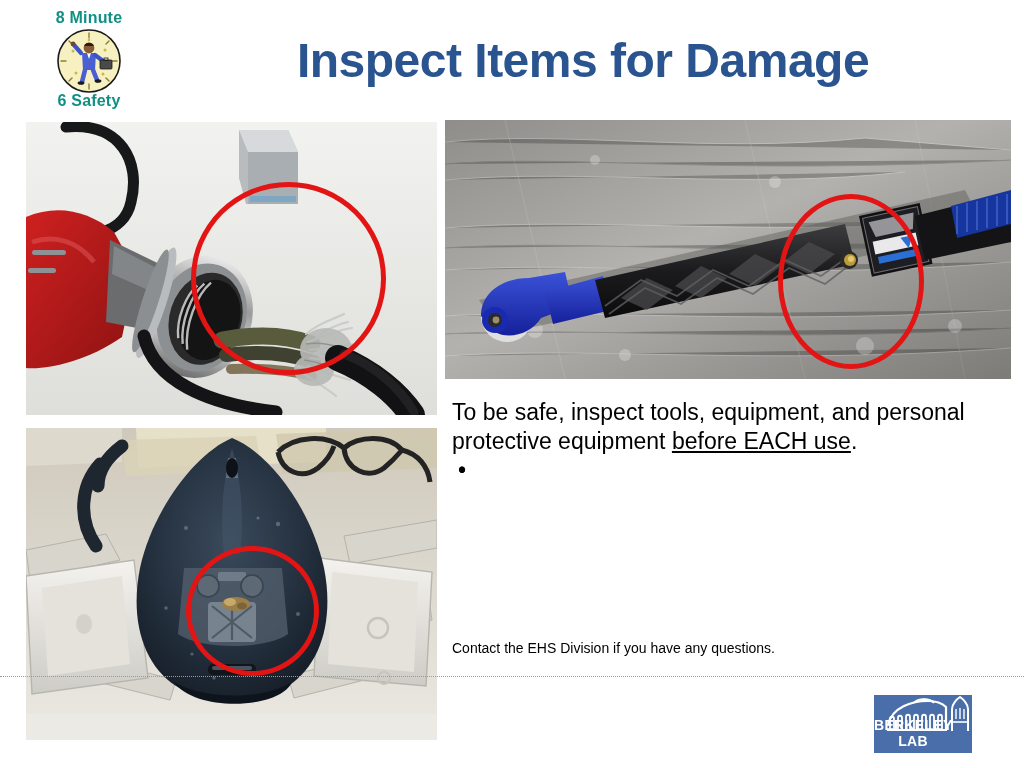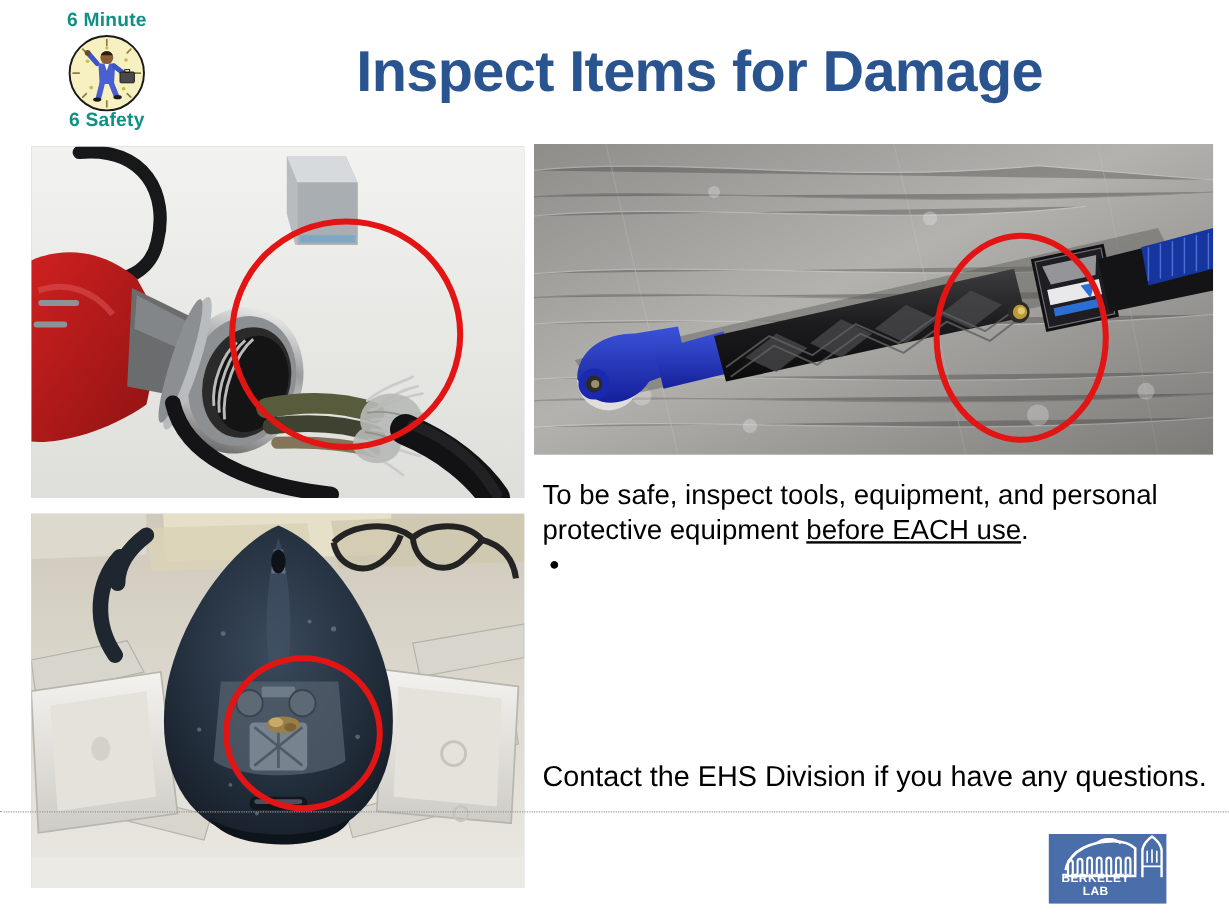--- a/index.html
+++ b/index.html
@@ -103,21 +103,21 @@
   ul.bullets li .dot {
     position: absolute;
     left: 6px;
     top: 0;
   }
   #contact-note {
     position: absolute;
     left: 452px;
     top: 637px;
     font-family: "Liberation Sans", sans-serif;
-    font-size: 24px;
+    font-size: 14px;
     line-height: 22px;
     color: #000000;
   }
 
   
   #footer-rule {
     position: absolute;
     left: 0;
     top: 676px;
     width: 1024px;
@@ -133,30 +133,30 @@
     background: #4a6ea9;
   }
   #berkeley-lab-logo .bl-word {
     position: absolute;
     left: 0;
     bottom: 4px;
     width: 78px;
     text-align: center;
     font-family: "Liberation Sans", sans-serif;
     font-weight: bold;
-    font-size: 10px;
+    font-size: 14px;
     letter-spacing: 0.3px;
     color: #ffffff;
   }
 </style>
 </head>
 <body>
 
 <div id="safety-logo">
-  <div id="logo-top" class="logo-line">6 Minute</div>
+  <div id="logo-top" class="logo-line">8 Minute</div>
 
   <div id="clock-wrap">
     <svg viewBox="0 0 66 66" width="66" height="66" aria-hidden="true">
       <circle cx="33" cy="33" r="31" fill="#f7f0c0" stroke="#1a1a1a" stroke-width="1.6"></circle>
 
       <g stroke="#8a7f3a" stroke-width="1.4" stroke-linecap="round">
         <line x1="33" y1="5" x2="33" y2="10"></line>
         <line x1="33" y1="56" x2="33" y2="61"></line>
         <line x1="5" y1="33" x2="10" y2="33"></line>
         <line x1="56" y1="33" x2="61" y2="33"></line>

